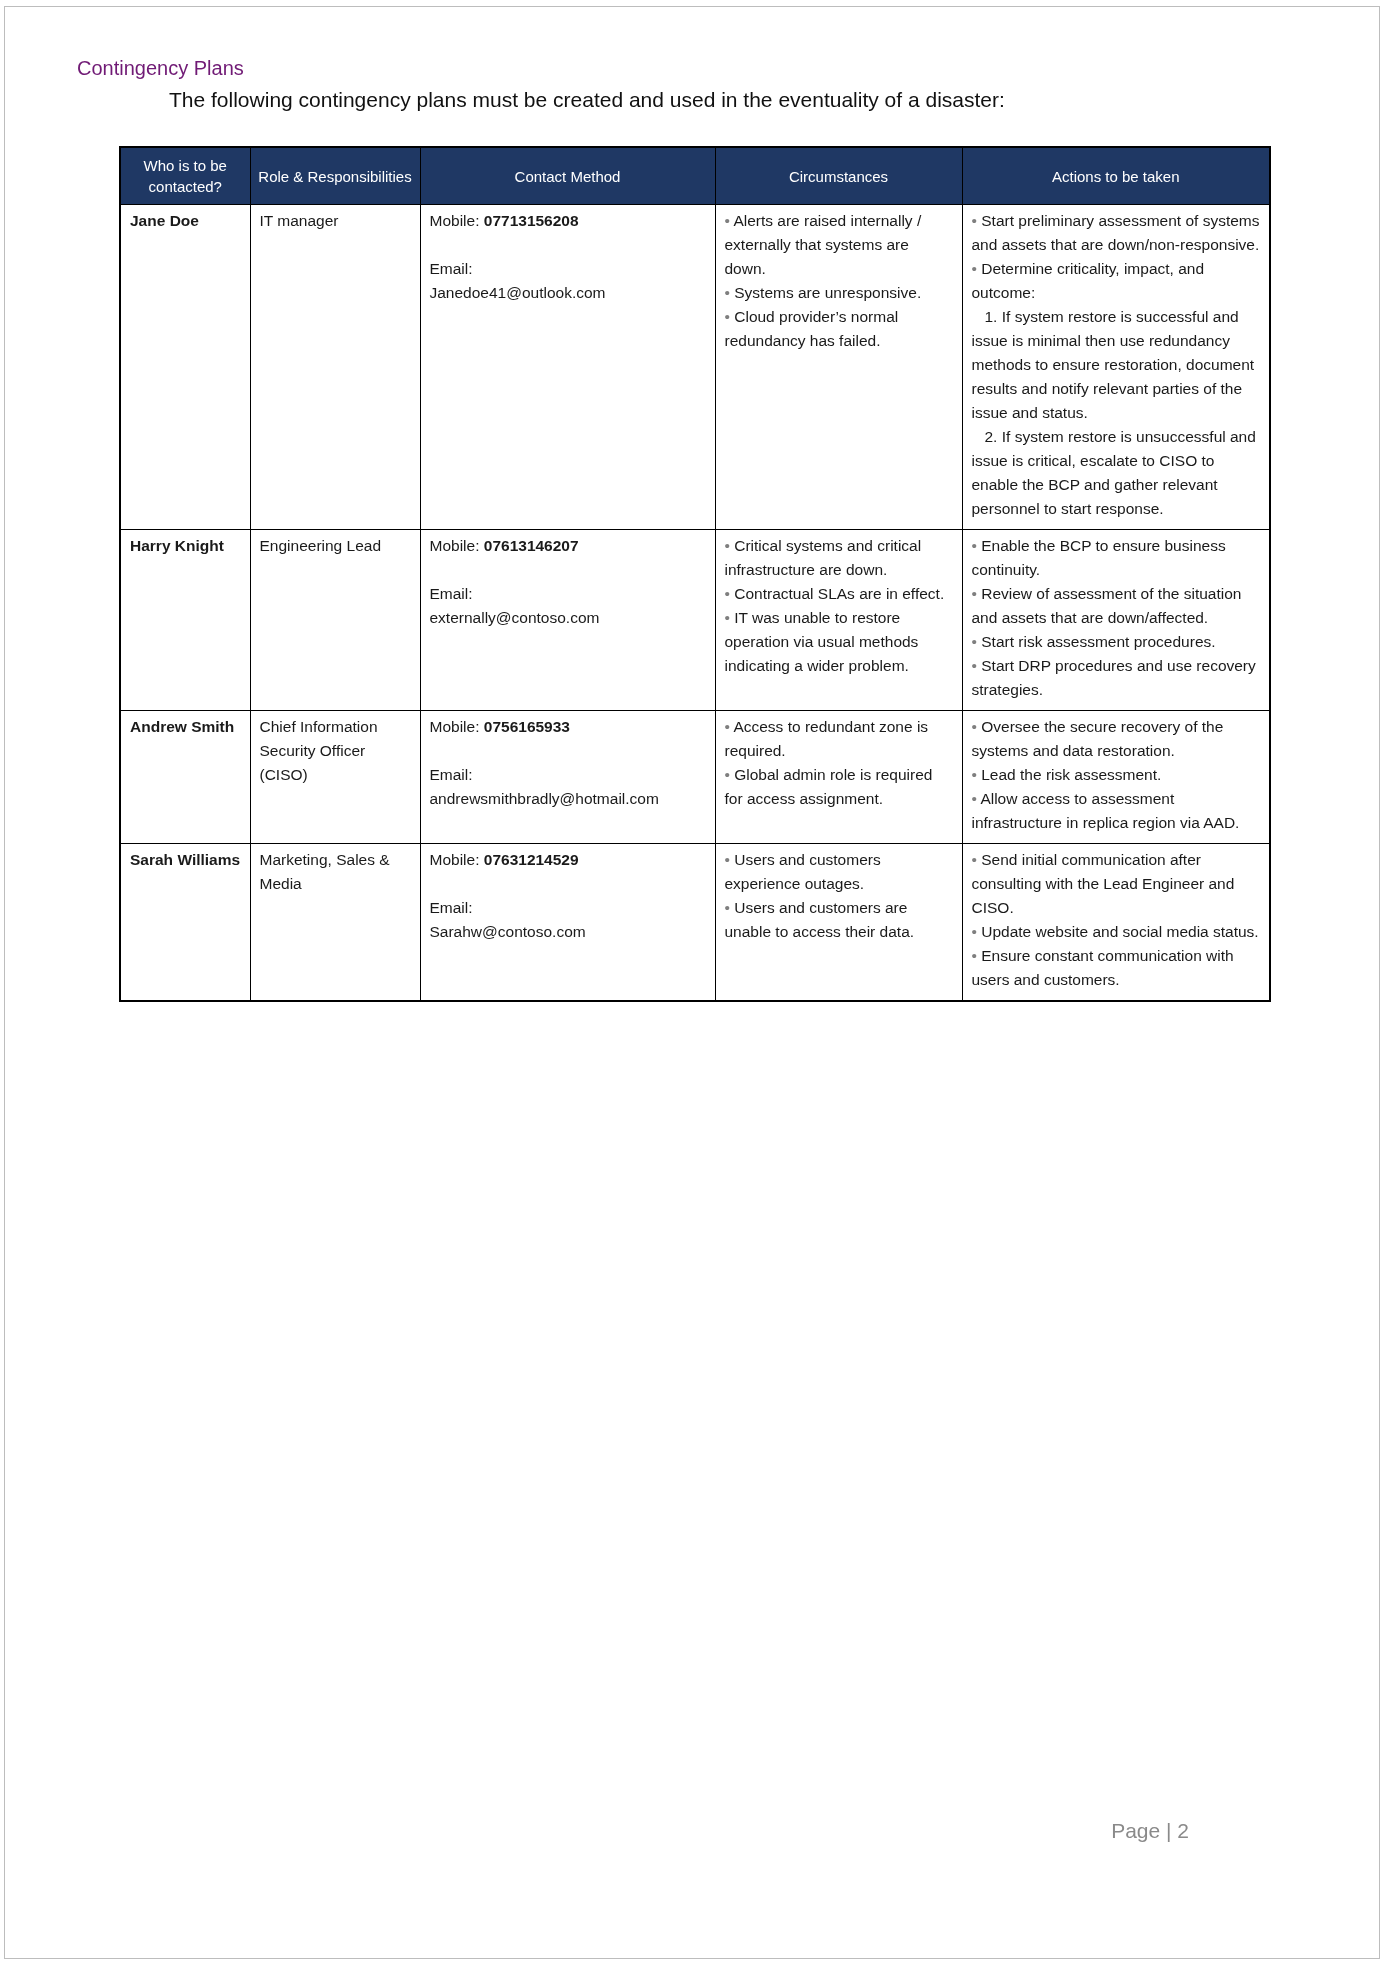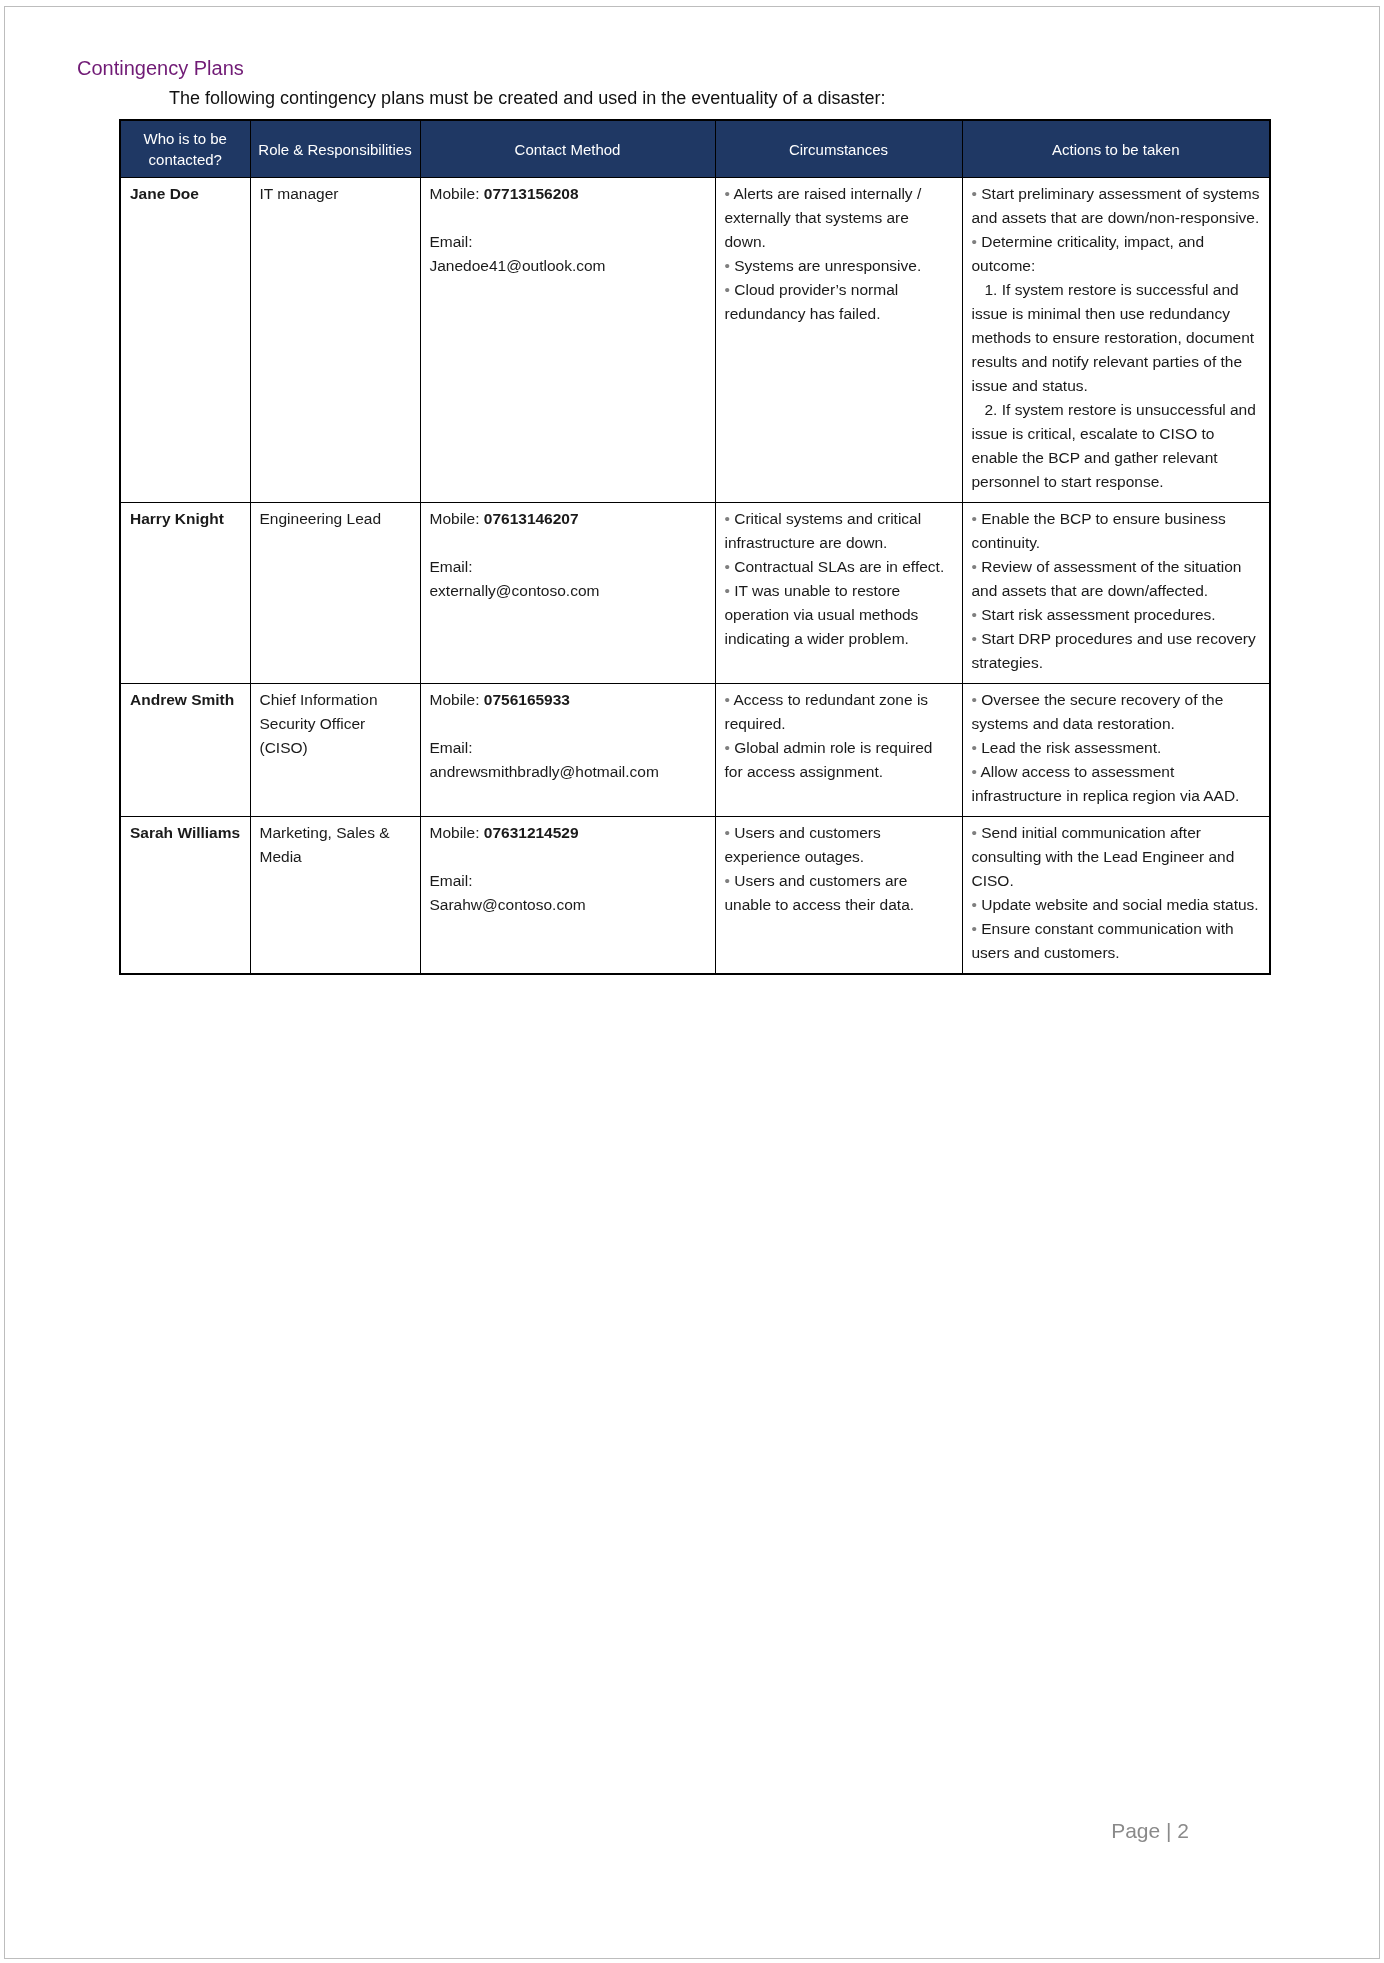--- a/index.html
+++ b/index.html
@@ -14,27 +14,27 @@
   }
   
   .doc-header { display:flex; align-items:center; margin:62px 0 0 131px; }
   .accent-bar { width:5px; height:44px; background:var(--accent-bar,#8FAADC); margin-right:28px; }
   h1.doc-title {
     margin:0; font-size:26px; font-weight:normal;
     color:var(--title-blue,#98B1D9); letter-spacing:0.2px;
   }
   
   h2.section-heading { margin:50px 0 0 72px; font-size:20px; font-weight:normal; color:#701a75; }
-  p.intro { margin:8px 0 4px 164px; font-size:18px; color:#111; }
+  p.intro { margin:8px 0 4px 164px; font-size:21px; color:#111; }
   .bullet-line { margin:30px 0 0 188px; font-size:19.5px; font-weight:bold; }
   .bullet-line .list-glyph { margin-right:14px; font-size:17px; }
   
   table.plan-table {
     border-collapse:collapse; table-layout:fixed;
-    margin:10px 0 0 114px; width:1150px;
+    margin:34px 0 0 114px; width:1150px;
     font-size:15.5px; line-height:24px;
   }
   table.plan-table, table.plan-table td { border:1px solid #000; }
   table.plan-table { border-width:2px; }
   thead th {
     background:var(--table-header-bg,#1F3864);
     color:var(--table-header-text,#FFFFFF);
     font-weight:normal; font-size:15px; line-height:21px;
     padding:7px 4px; text-align:center; vertical-align:middle;
     border:1px solid #000; border-left:1px solid #e8e8e8;

